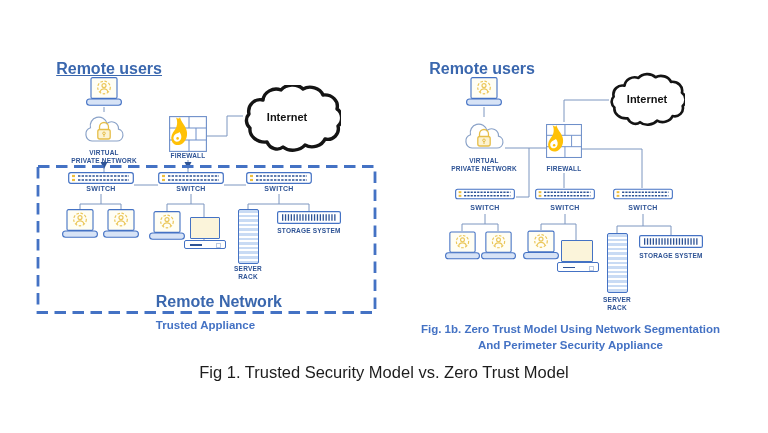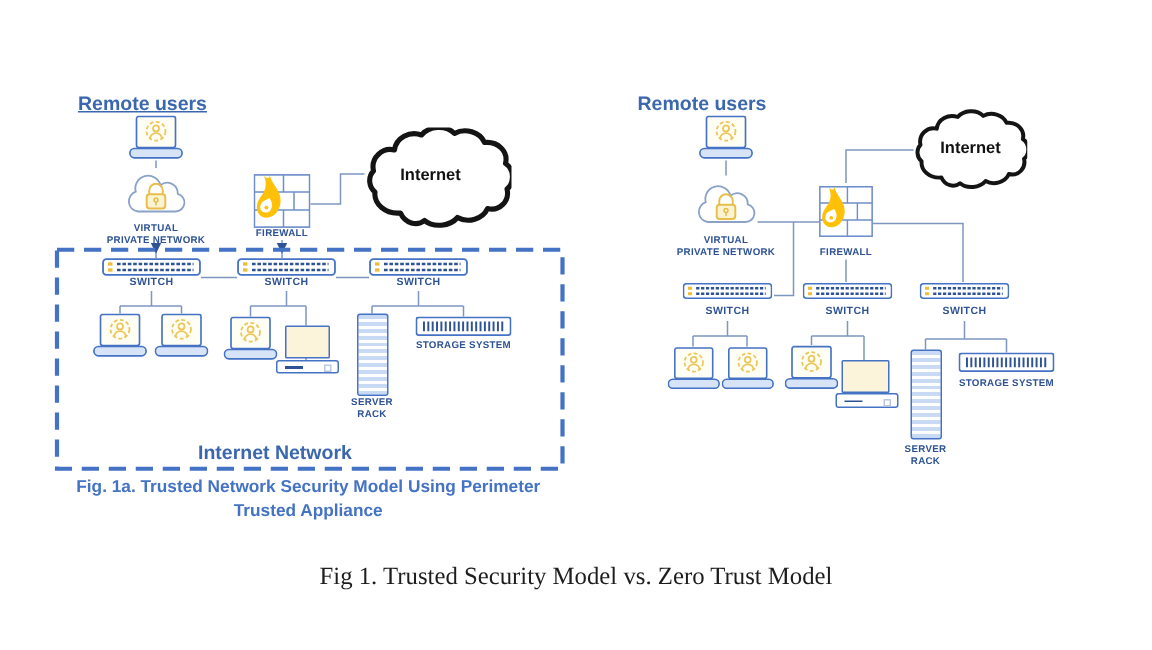--- a/index.html
+++ b/index.html
@@ -4,22 +4,22 @@
 <style>
   html,body{margin:0;padding:0;background:#fff;}
   .canvas{position:relative;width:768px;height:433px;background:#ffffff;overflow:hidden;
           font-family:"Liberation Sans", sans-serif;}
   .icon{position:absolute;display:block;}
   .overlay{position:absolute;left:0;top:0;}
   .lbl-xs{position:absolute;font-size:6.5px;line-height:7.5px;font-weight:bold;color:#2E5395;
           text-align:center;letter-spacing:.2px;}
   .lbl-sw{position:absolute;font-size:7px;line-height:8px;font-weight:bold;color:#2E5395;
           text-align:center;letter-spacing:.3px;}
-  .lbl-md{position:absolute;font-size:13px;line-height:15px;font-weight:600;color:#3A67AE;
-          text-align:left;}
+  .lbl-md{position:absolute;font-size:16px;line-height:15px;font-weight:600;color:#3A67AE;
+          text-align:right;}
   .u{text-decoration:underline;text-decoration-thickness:1px;}
   .caption{position:absolute;font-size:11.5px;line-height:16px;font-weight:bold;color:#4472C4;
            text-align:center;}
   .footer{position:absolute;font-size:16.5px;line-height:20px;color:#1D1D1D;text-align:center;}
   .blk{display:block;}
   .cloud-text{position:absolute;font-size:11px;color:#111;text-align:center;font-weight:700;}
   .monitor{position:absolute;border:1px solid #4472C4;background:#FBF4DA;border-radius:1px;}
   .sysunit{position:absolute;border:1px solid #4472C4;background:#fff;border-radius:2px;}
   .sysunit::before{content:'';position:absolute;left:5px;top:45%;width:12px;height:1.5px;background:#2E5395;}
   .sysunit::after{content:'';position:absolute;right:4px;top:35%;width:3px;height:3px;border:1px solid #B9C8E2;}
@@ -165,24 +165,23 @@
   <div class="lbl-xs" style="left:218px;top:265px;width:60px;">
     <span class="blk">SERVER</span>
     <span class="blk">RACK</span>
   </div>
 
   <svg class="icon" style="left:277px;top:211px;" width="64" height="13">
       <use href="#sym-storage"></use>
     </svg>
   <div class="lbl-xs" style="left:269px;top:227px;width:80px;">STORAGE SYSTEM</div>
 
-  <div class="lbl-md" style="left:132px;top:294px;width:150px;">Internet Network</div>
+  <div class="lbl-md" style="left:132px;top:294px;width:150px;">Remote Network</div>
 
   <div class="caption" style="left:28px;top:317px;width:355px;">
-    <span class="blk">Fig. 1a. Trusted Network Security Model Using Perimeter</span>
     <span class="blk">Trusted Appliance</span>
   </div>
 
   <div class="lbl-md" style="left:425px;top:61px;width:110px;">Remote users</div>
 
   <svg class="icon" style="left:466px;top:77px;" width="36" height="30">
       <use href="#sym-laptop"></use>
     </svg>
 
   <svg class="icon" style="left:461px;top:117px;" width="46" height="39">
@@ -235,16 +234,20 @@
   <div class="lbl-xs" style="left:587px;top:296px;width:60px;">
     <span class="blk">SERVER</span>
     <span class="blk">RACK</span>
   </div>
 
   <svg class="icon" style="left:639px;top:235px;" width="64" height="13">
       <use href="#sym-storage"></use>
     </svg>
   <div class="lbl-xs" style="left:631px;top:252px;width:80px;">STORAGE SYSTEM</div>
 
-
-  <div class="footer" style="left:0;top:374px;width:768px;font-family:Liberation Serif, serif;">Fig 1. Trusted Security Model vs. Zero Trust Model</div>
+  <div class="caption" style="left:408px;top:321px;width:325px;">
+    <span class="blk">Fig. 1b. Zero Trust Model Using Network Segmentation</span>
+    <span class="blk">And Perimeter Security Appliance</span>
+  </div>
+
+  <div class="footer" style="left:0;top:362px;width:768px;">Fig 1. Trusted Security Model vs. Zero Trust Model</div>
 
 </div>
 
 </body></html>

